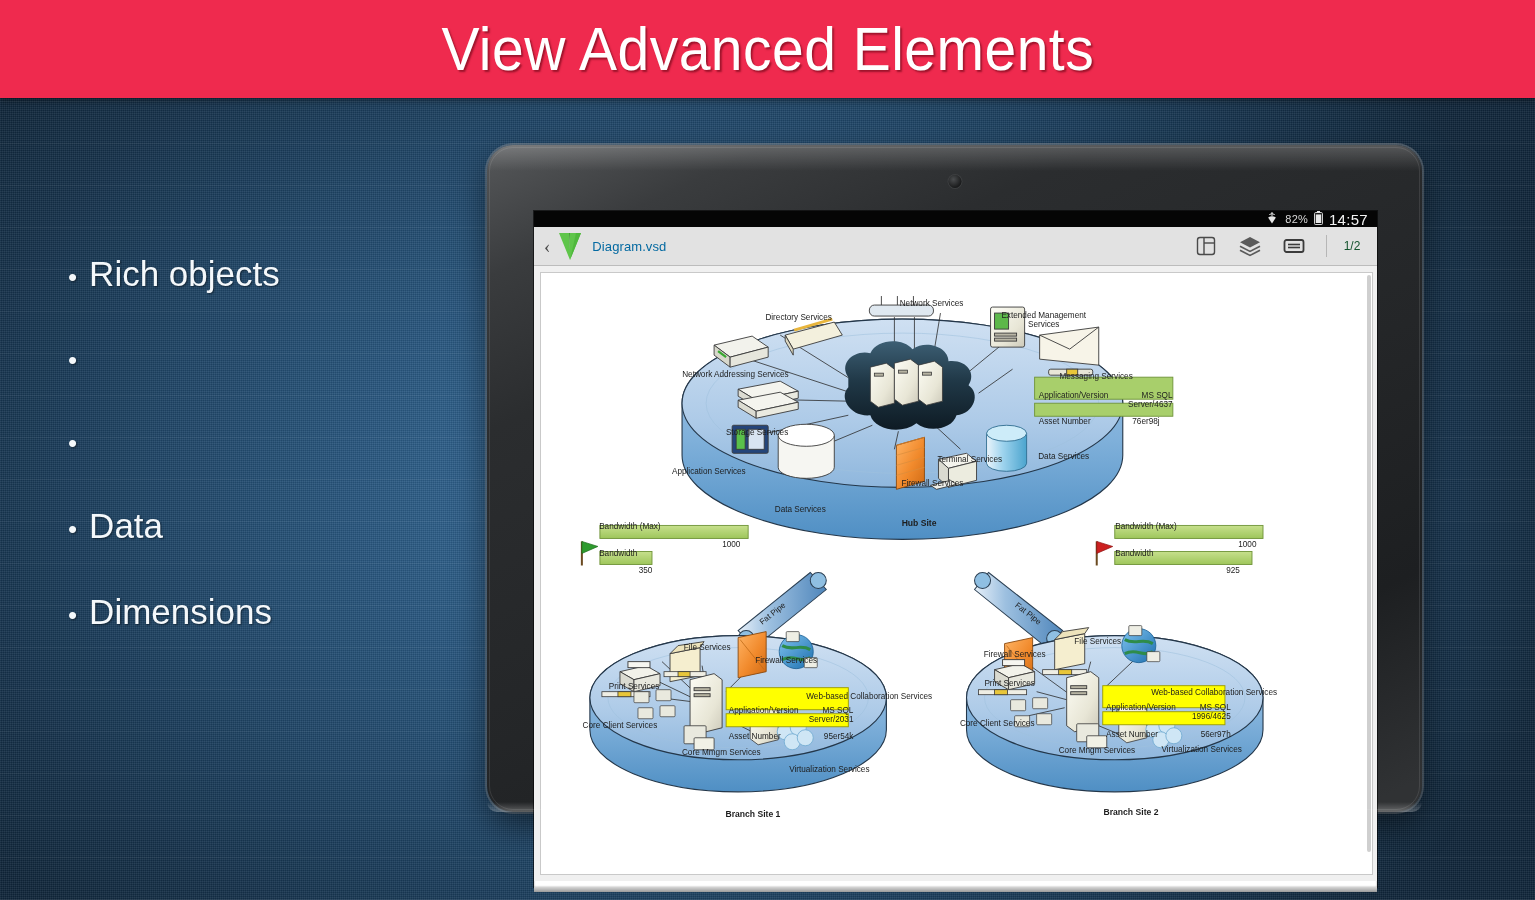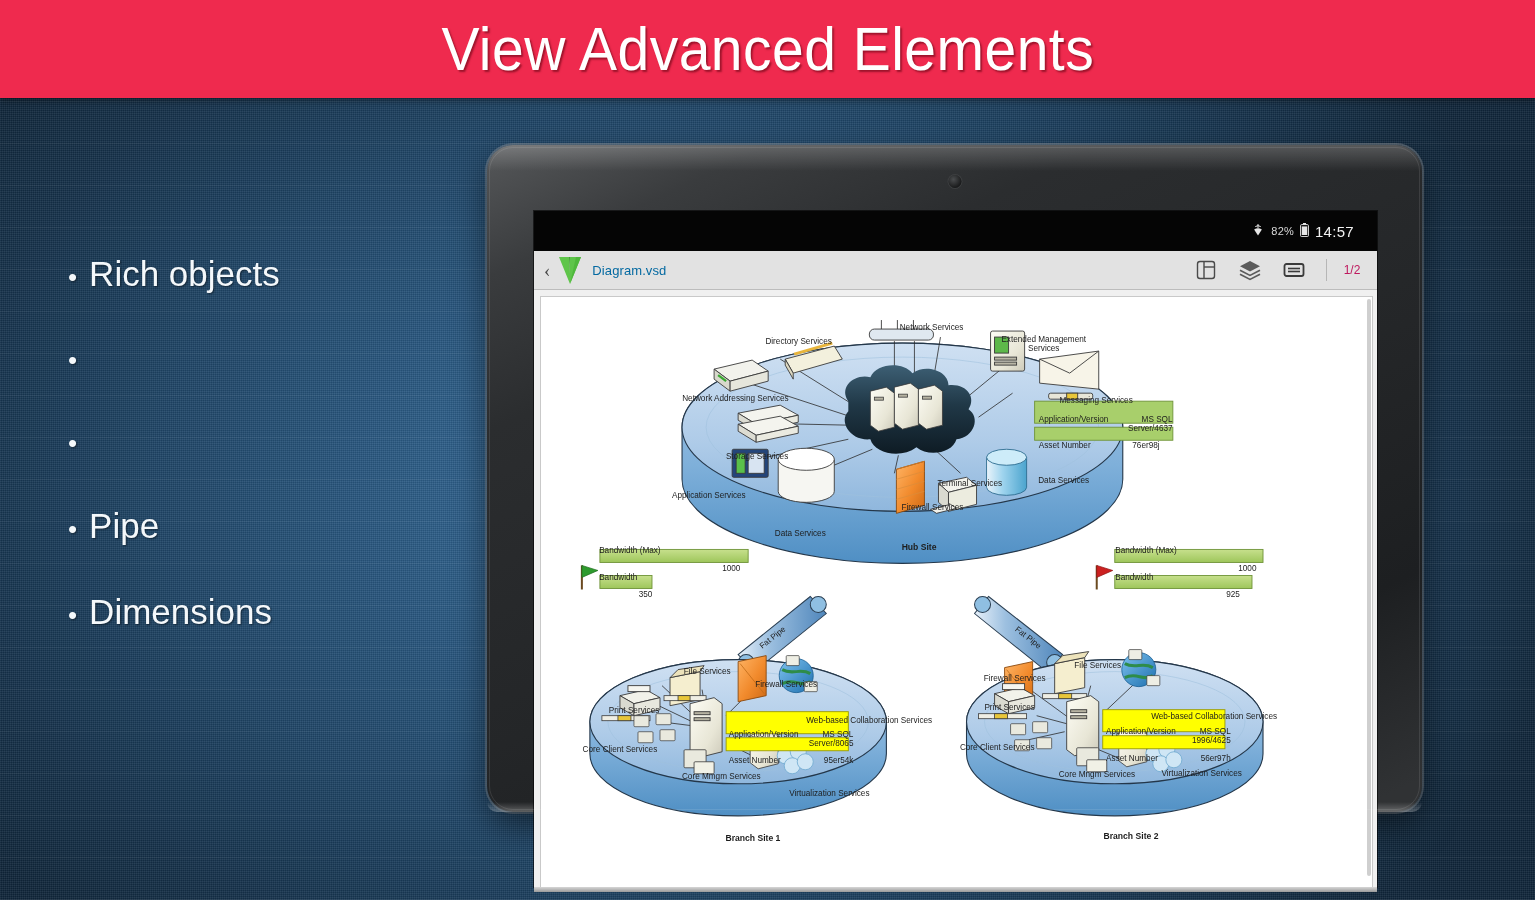--- a/index.html
+++ b/index.html
@@ -88,23 +88,23 @@
 
   
   .screen{
     position:absolute;left:47px;top:66px;width:843px;height:676px;
     background:#ffffff;overflow:hidden;
     box-shadow:0 0 0 1px rgba(0,0,0,.6), inset 0 0 2px rgba(0,0,0,.4);
   }
 
   
   .statusbar{
-    position:relative;height:40px;background:#050505;color:#e9e9e9;
+    position:relative;height:16px;background:#050505;color:#e9e9e9;
     display:flex;align-items:center;justify-content:flex-end;
-    padding-right:23px;font-size:13px;gap:6px;
+    padding-right:9px;font-size:13px;gap:6px;
   }
   .sb-battery-pct{font-size:11px;color:#d8d8d8;letter-spacing:.2px;}
   .sb-clock{font-size:15px;color:#f2f2f2;letter-spacing:.3px;}
   .ico{display:inline-block;vertical-align:middle;}
 
   
   .appbar{
     position:relative;height:38px;background:#e2e2e2;
     border-bottom:1px solid #bcbcbc;
     display:flex;align-items:center;padding:0 8px 0 6px;
@@ -118,21 +118,21 @@
   .apptitle{
     color:#0369a1;font-size:13px;letter-spacing:.1px;flex:1 1 auto;
   }
   .toolbar-ico{
     width:26px;height:26px;margin:0 9px;flex:none;cursor:pointer;
   }
   .tb-sep{
     width:1px;height:22px;background:#b6b6b6;margin:0 8px 0 10px;flex:none;
   }
   .page-ind{
-    color:#be185d;font-size:12px;width:34px;text-align:center;flex:none;
+    color:#14532d;font-size:12px;width:34px;text-align:center;flex:none;
   }
 
   
   .canvaswrap{
     position:relative;height:615px;background:#f0f0f0;
     padding:6px 6px 8px 6px;box-sizing:border-box;
   }
   .canvas{
     position:relative;width:100%;height:100%;background:#ffffff;
     border:1px solid #c9c9c9;overflow:hidden;
@@ -177,21 +177,21 @@
       <span>Rich objects</span>
     </div>
     <div class="bullet">
       <span class="dot">•</span>
     </div>
     <div class="bullet">
       <span class="dot">•</span>
     </div>
     <div class="bullet">
       <span class="dot">•</span>
-      <span>Pipe</span>
+      <span>Data</span>
     </div>
     <div class="bullet">
       <span class="dot">•</span>
       <span>Dimensions</span>
     </div>
   </div>
 
   <div class="tablet">
     <div class="tablet-rim"></div>
     <div class="tablet-bottom-rim"></div>
@@ -640,21 +640,21 @@
 
           <div class="dlabel" style="left:14.0%;top:59.5%;width:12%;">File Services</div>
           <div class="dlabel" style="left:24.5%;top:61.8%;width:10%;">Firewall Services</div>
           <div class="dlabel" style="left:30.0%;top:67.8%;width:19%;">Web-based Collaboration Services</div>
           <div class="dlabel" style="left:6.2%;top:66.0%;width:10%;">Print Services</div>
           <div class="dlabel" style="left:3.0%;top:72.6%;width:13%;">Core Client Services</div>
           <div class="dlabel" style="left:16.2%;top:77.0%;width:11%;">Core Mmgm Services</div>
           <div class="dlabel" style="left:28.2%;top:79.8%;width:13%;">Virtualization Services</div>
           <div class="dlabel big" style="left:17.5%;top:87.3%;width:16%;font-weight:600;">Branch Site 1</div>
           <div class="dlabel" style="left:22.6%;top:70.0%;width:9.4%;text-align:left;line-height:9px;">Application/Version</div>
-          <div class="dlabel" style="left:31.8%;top:70.0%;width:5.8%;text-align:right;line-height:9px;">MS SQL Server/8065</div>
+          <div class="dlabel" style="left:31.8%;top:70.0%;width:5.8%;text-align:right;line-height:9px;">MS SQL Server/2031</div>
           <div class="dlabel" style="left:22.6%;top:74.4%;width:9.4%;text-align:left;">Asset Number</div>
           <div class="dlabel" style="left:31.8%;top:74.4%;width:5.8%;text-align:right;">95er54k</div>
 
           <div class="dlabel" style="left:61.0%;top:58.6%;width:12%;">File Services</div>
           <div class="dlabel" style="left:52.0%;top:60.8%;width:10%;">Firewall Services</div>
           <div class="dlabel" style="left:71.5%;top:67.0%;width:19%;">Web-based Collaboration Services</div>
           <div class="dlabel" style="left:51.4%;top:65.6%;width:10%;">Print Services</div>
           <div class="dlabel" style="left:48.4%;top:72.2%;width:13%;">Core Client Services</div>
           <div class="dlabel" style="left:61.4%;top:76.7%;width:11%;">Core Mngm Services</div>
           <div class="dlabel" style="left:73.0%;top:76.6%;width:13%;">Virtualization Services</div>

